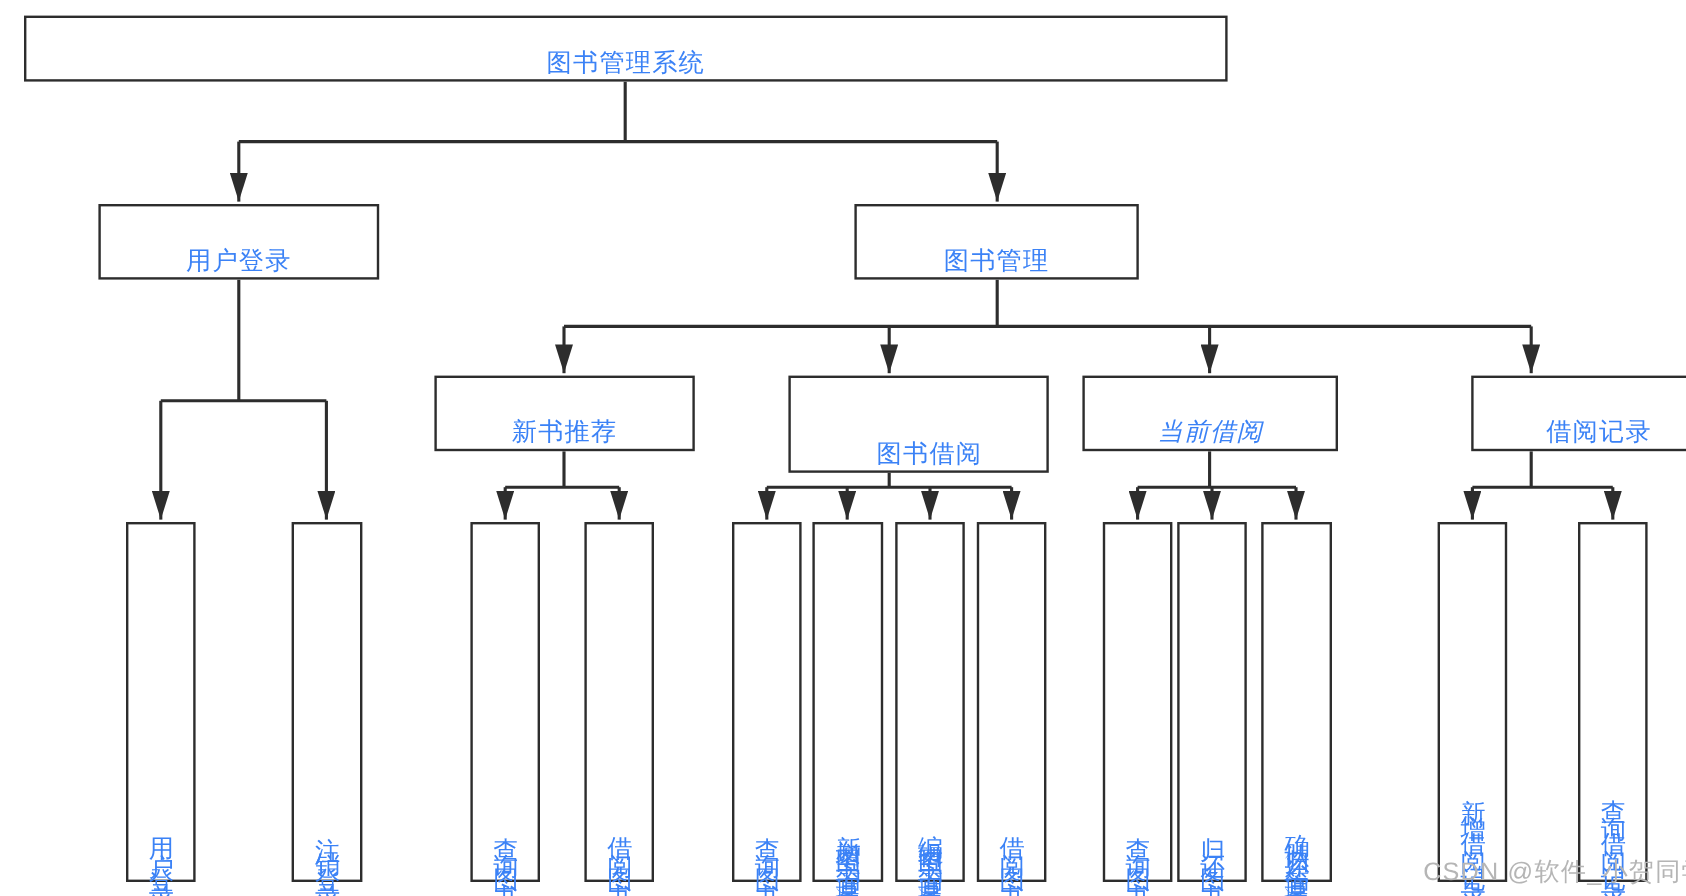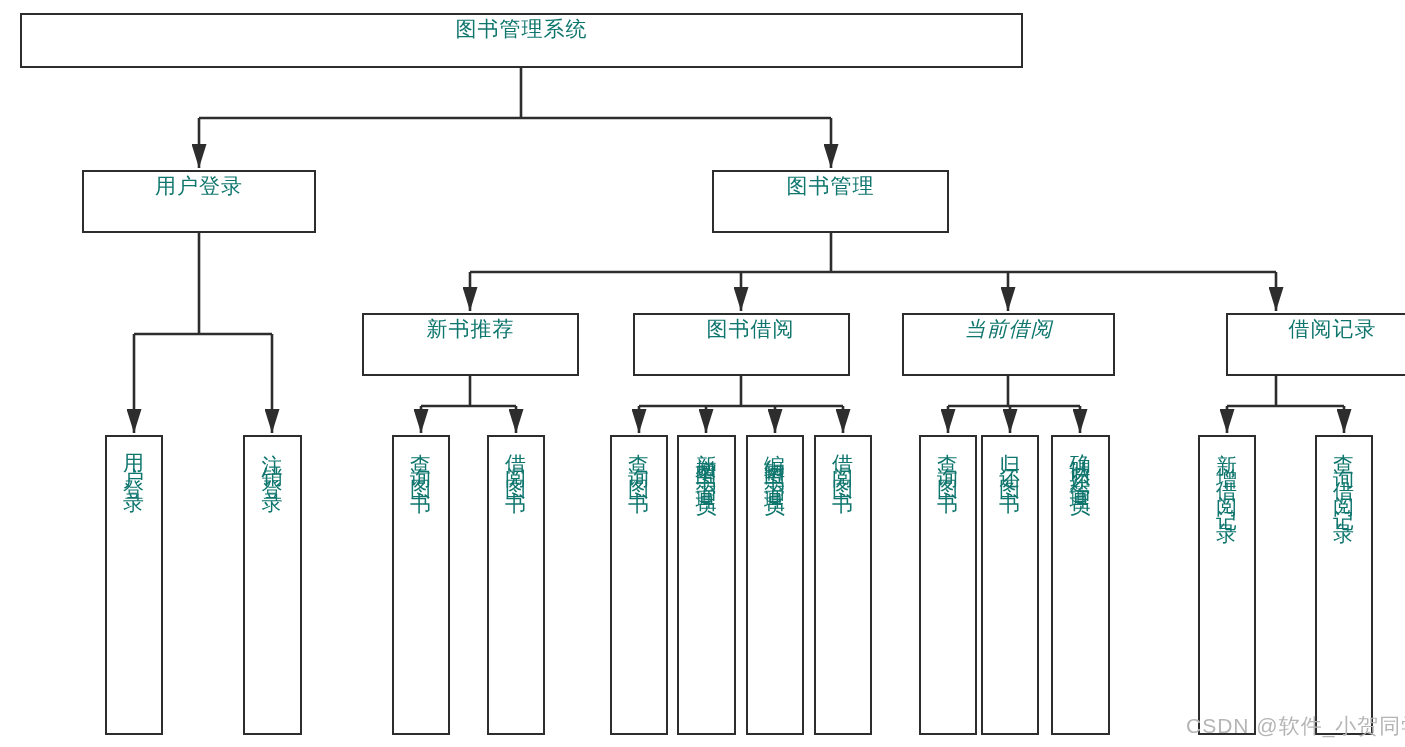--- a/index.html
+++ b/index.html
@@ -21,24 +21,24 @@
     width: 1405px;
     height: 747px;
     z-index: 0;
   }
   .node {
     position: absolute;
     box-sizing: border-box;
     border: 2.5px solid #2d2d2d;
     background: #ffffff;
     display: flex;
-    align-items: flex-start;
+    align-items: flex-end;
     justify-content: center;
     z-index: 1;
-    color: #0f766e;
+    color: #3b82f6;
   }
   .node-h span {
     font-size: 21px;
     letter-spacing: 1px;
     white-space: nowrap;
   }
   .node-v span {
     writing-mode: vertical-rl;
     text-orientation: mixed;
     font-size: 21px;
@@ -126,21 +126,21 @@
   <div class="node node-h" style="left:82px; top:170px; width:234px; height:63px;">
     <span>用户登录</span>
   </div>
   <div class="node node-h" style="left:362px; top:313px; width:217px; height:63px;">
     <span>新书推荐</span>
   </div>
 
   <div class="node node-h" style="left:712px; top:170px; width:237px; height:63px;">
     <span>图书管理</span>
   </div>
-  <div class="node node-h" style="left:633px; top:313px; width:217px; height:63px;padding-left:18px;">
+  <div class="node node-h" style="left:657px; top:313px; width:217px; height:81px;padding-left:18px;">
     <span>图书借阅</span>
   </div>
   <div class="node node-h" style="left:902px; top:313px; width:213px; height:63px;font-style:italic;">
     <span>当前借阅</span>
   </div>
   <div class="node node-h" style="left:1226px; top:313px; width:213px; height:63px;">
     <span>借阅记录</span>
   </div>
 
   <div class="node node-v v4" style="left:105px; top:435px; width:58px; height:300px;">

